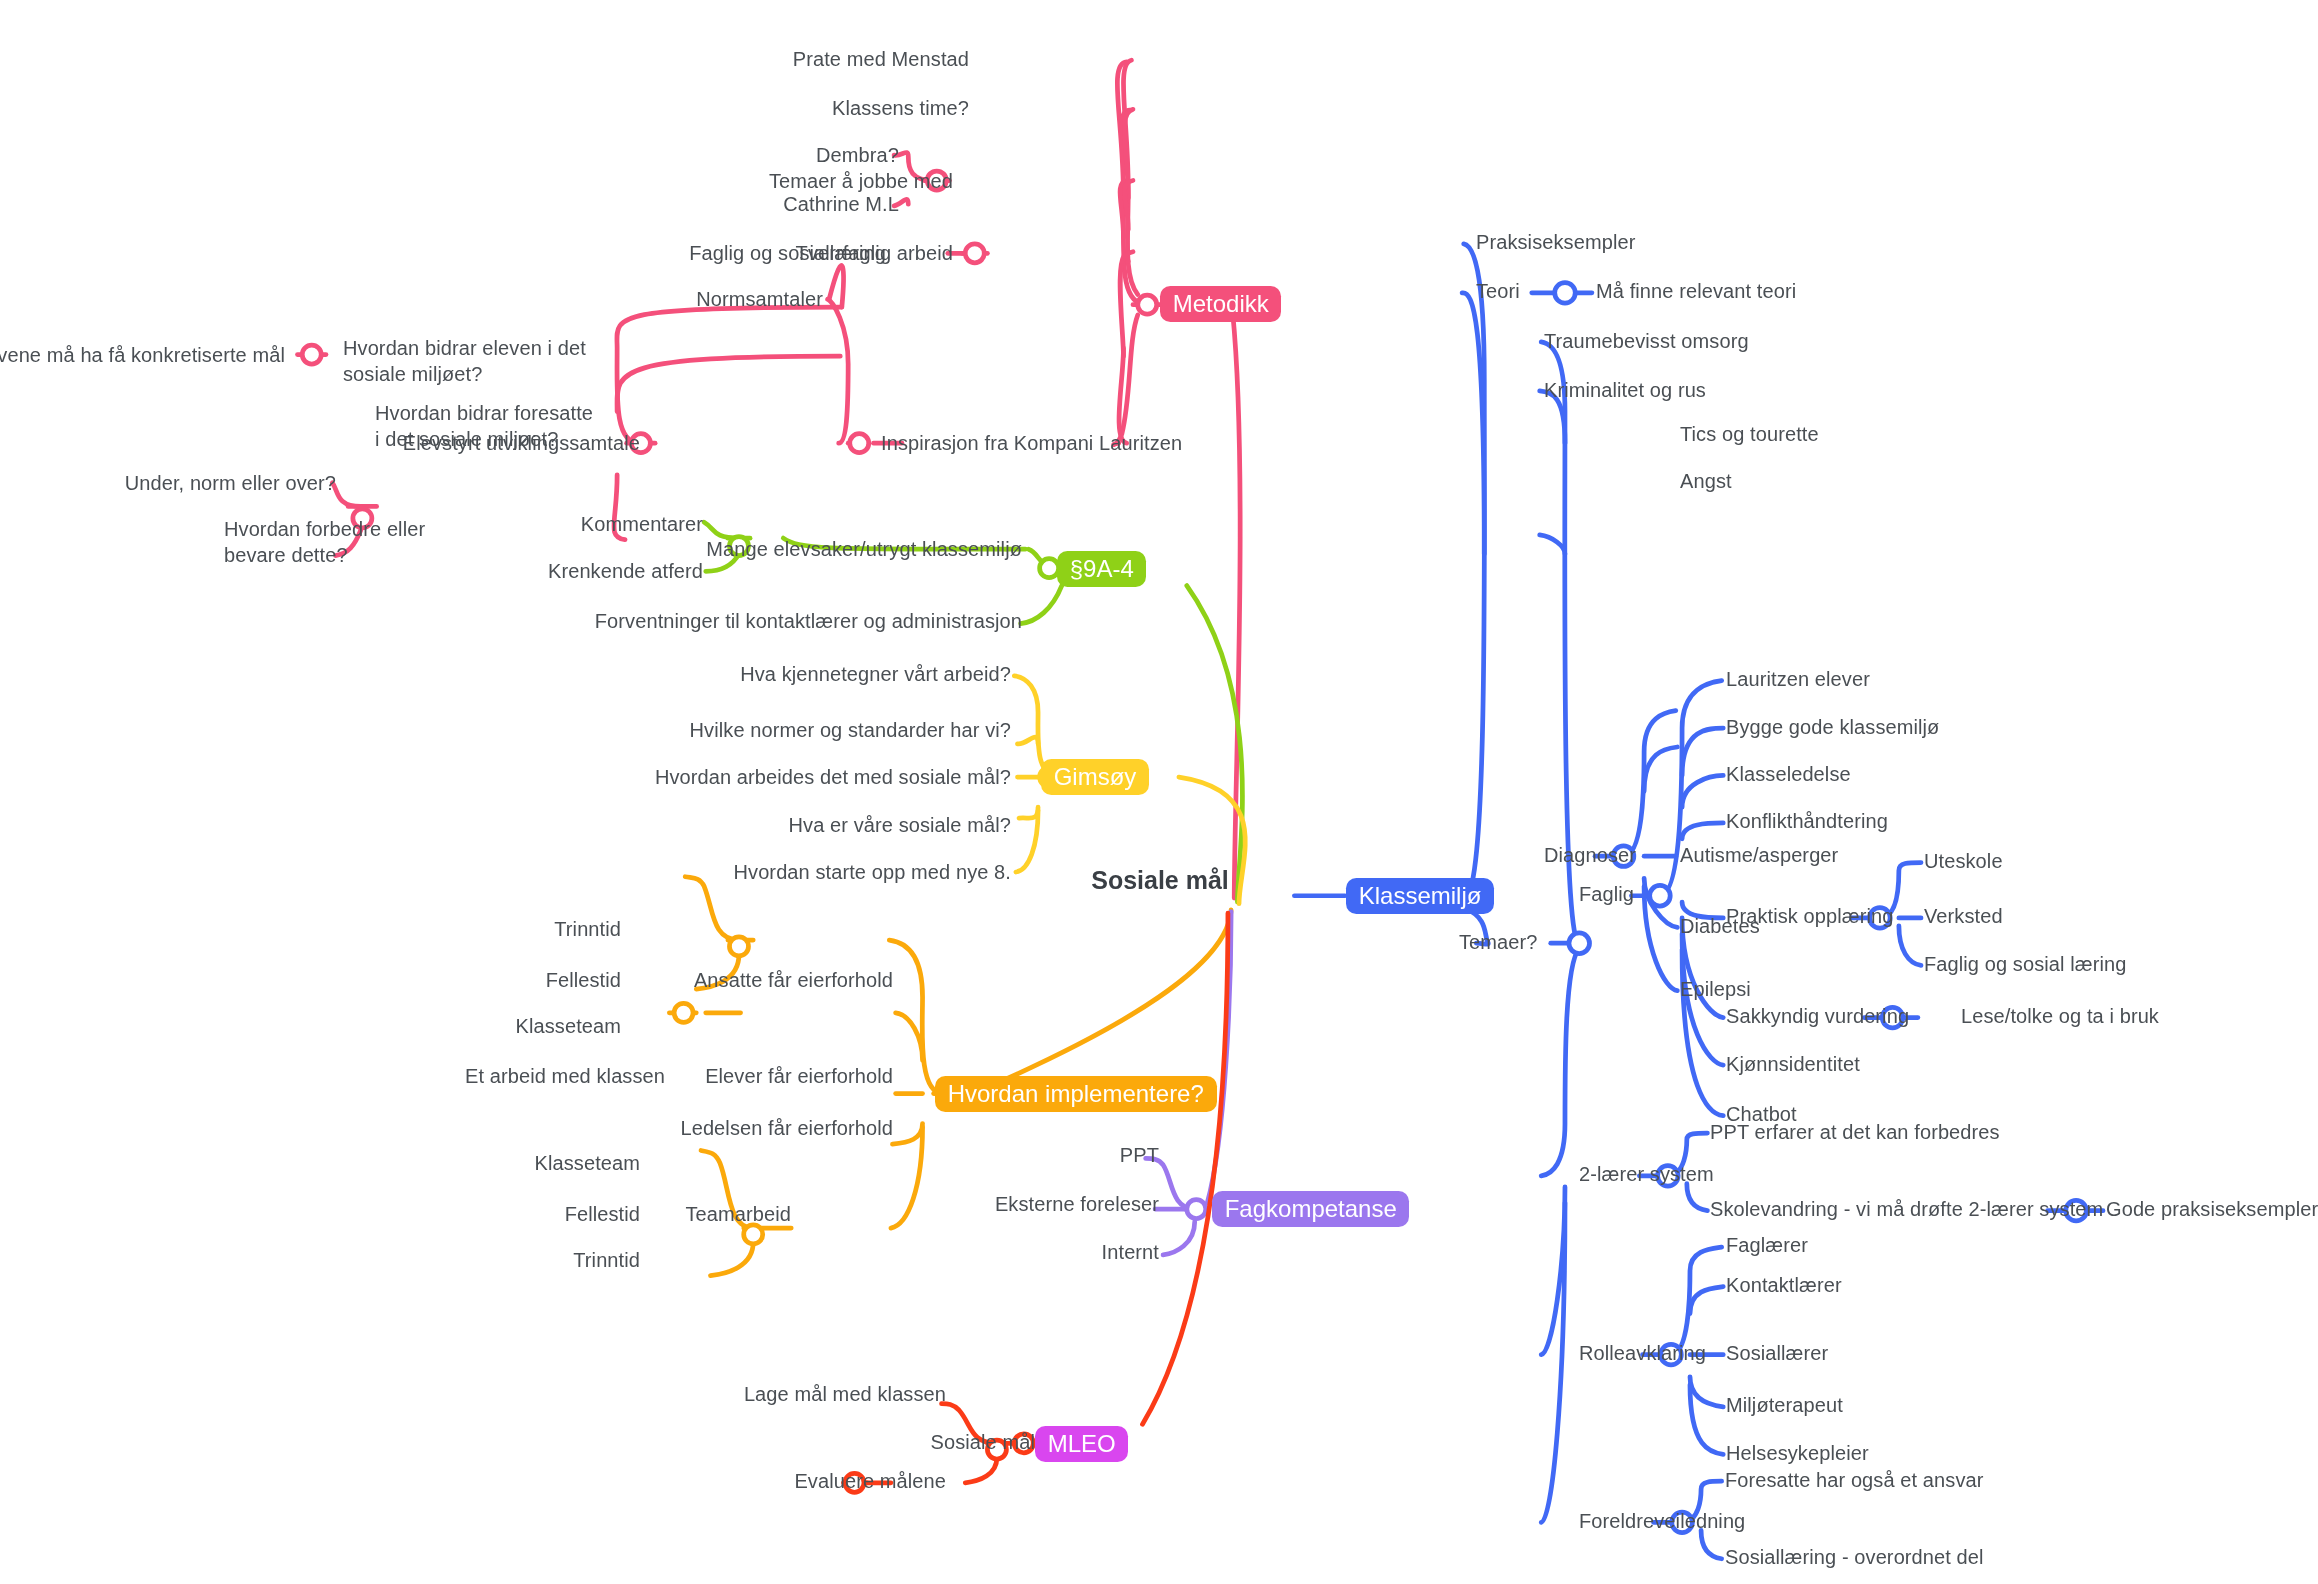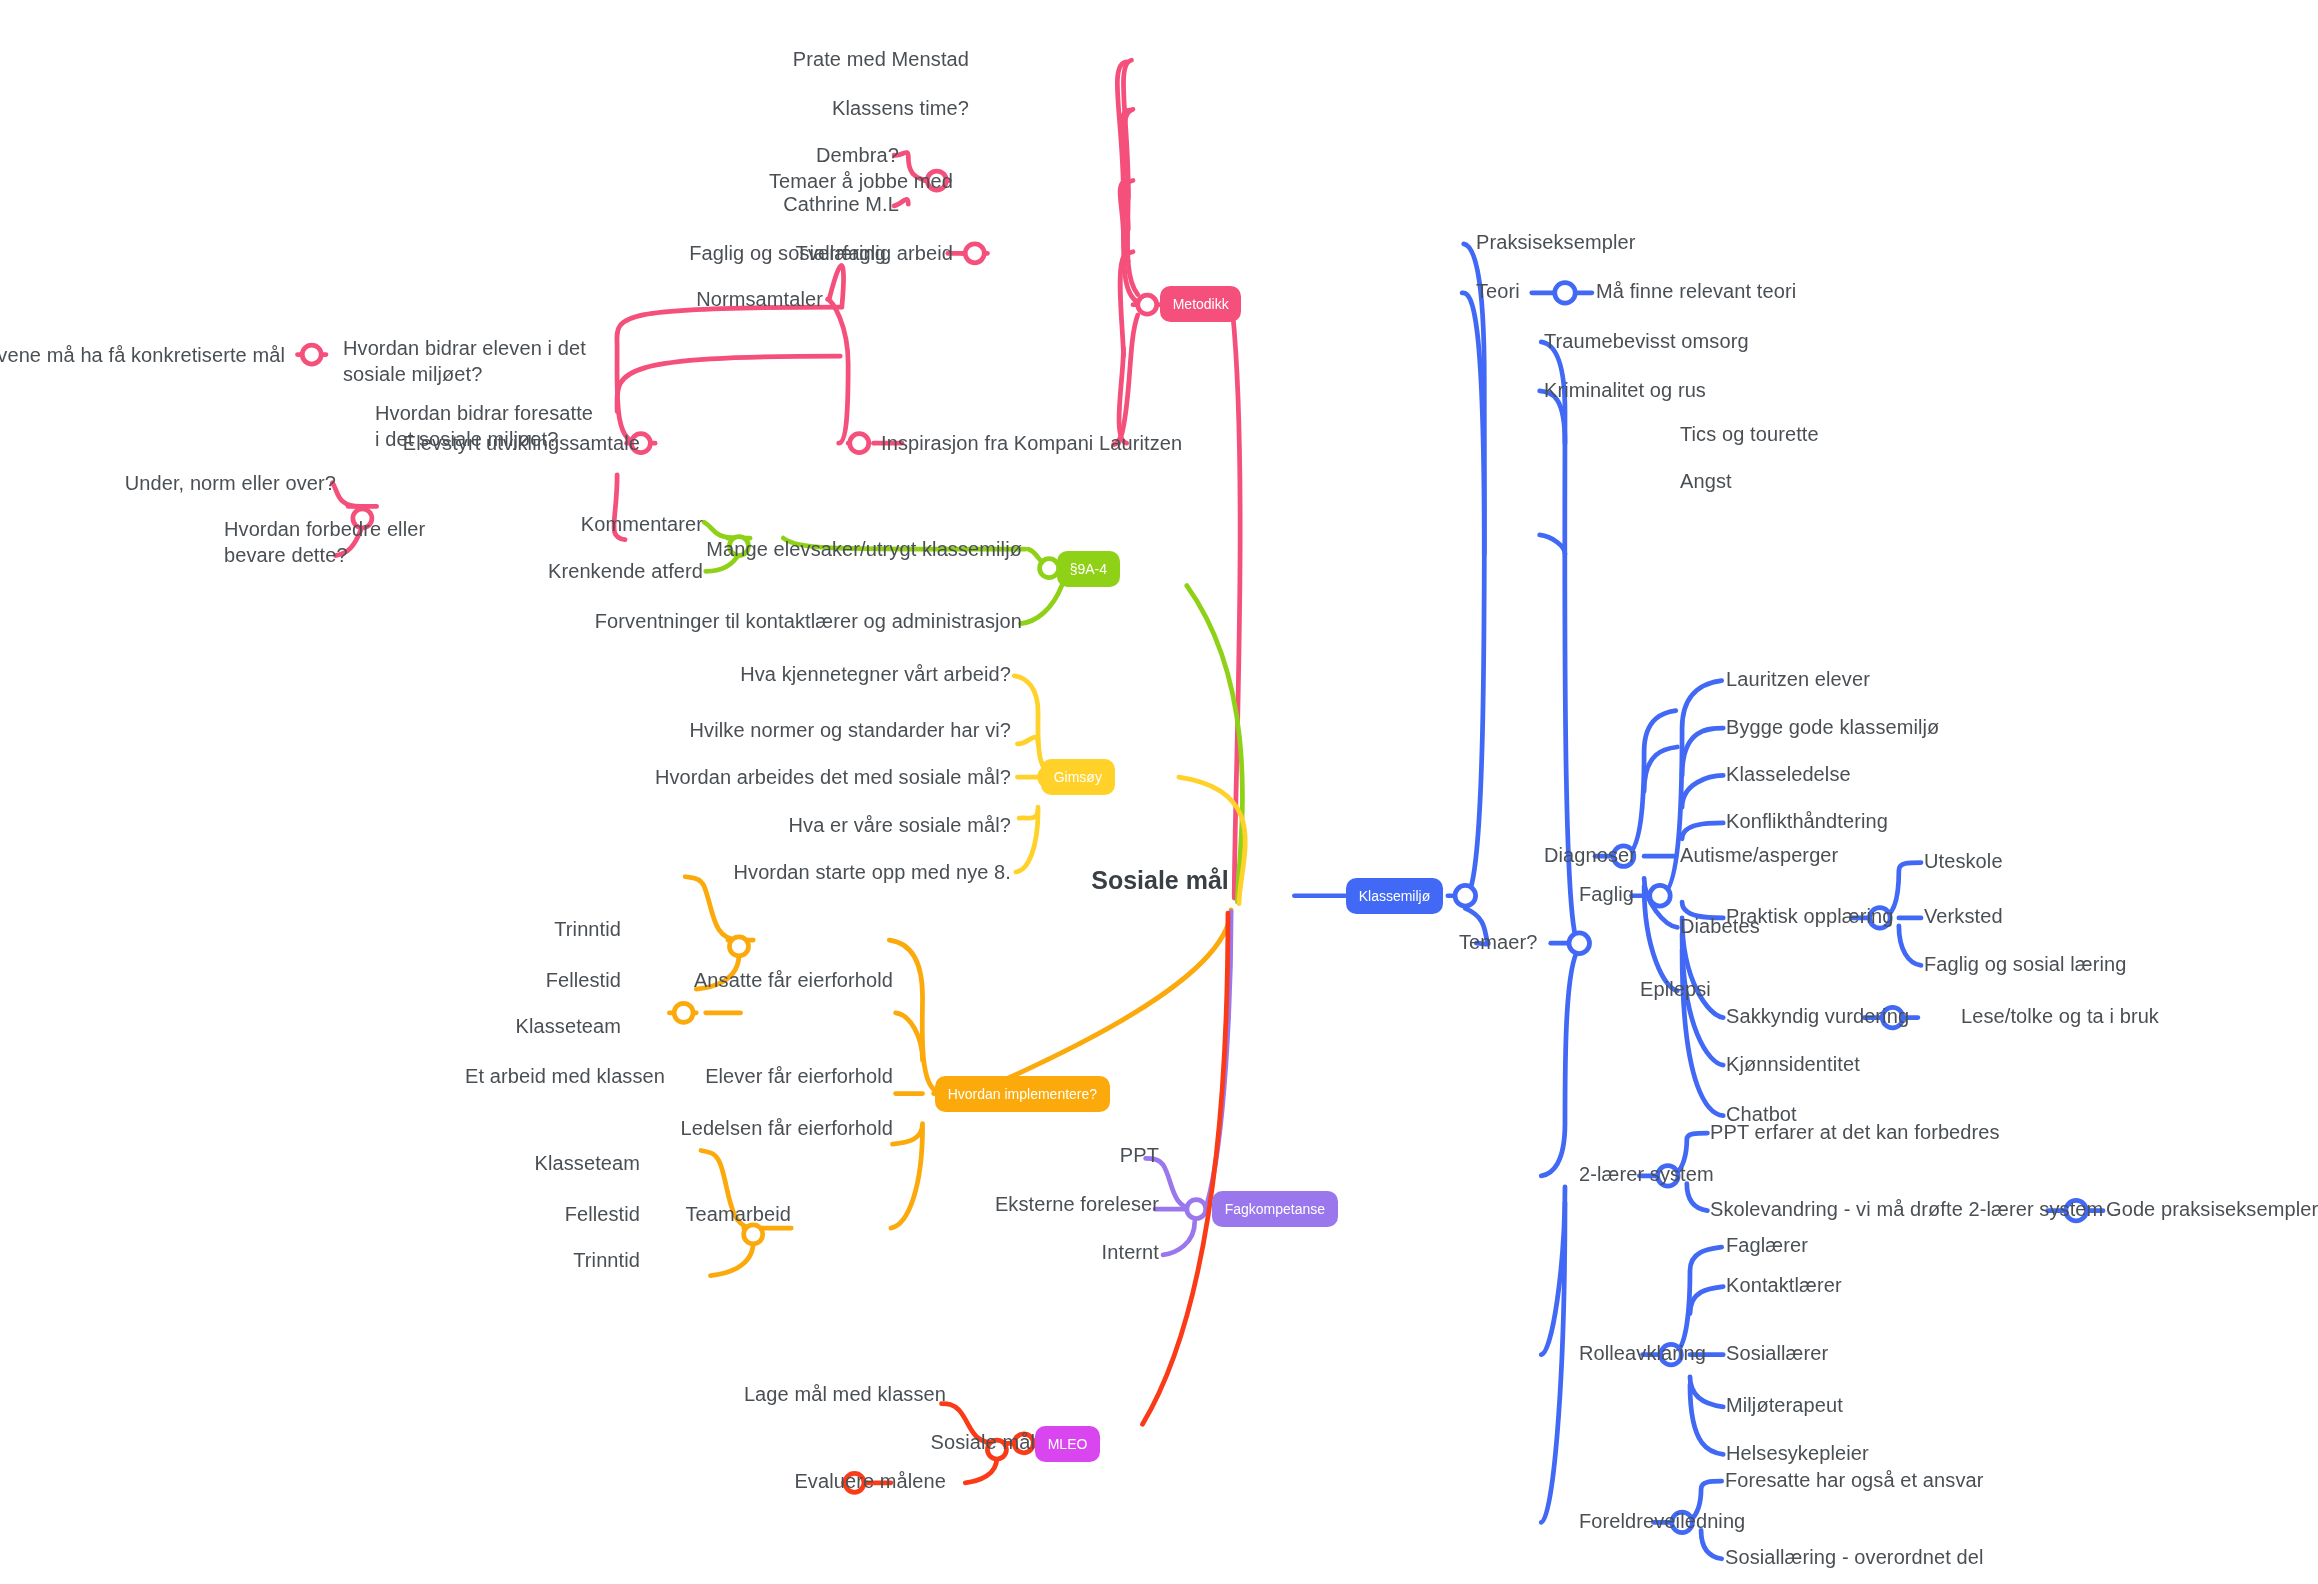--- a/index.html
+++ b/index.html
@@ -33,21 +33,21 @@
     font-weight:bold;
     line-height:30px;
     white-space:pre;
   }
 
   
   .pill{
     position:absolute;
     display:flex;align-items:center;justify-content:center;
     color:#ffffff;
-    font-size:14px;
+    font-size:24px;
     line-height:1;
     border-radius:10.3px;
     padding:0 12.7px;
     height:36px;
     white-space:pre;
     box-sizing:border-box;
   }
 </style>
 </head>
 <body>
@@ -341,21 +341,21 @@
   <div class="tnode l" style="left:1459px;top:929px;">Temaer?</div>
 
   <div class="tnode l" style="left:1544px;top:328px;">Traumebevisst omsorg</div>
   <div class="tnode l" style="left:1544px;top:377px;">Kriminalitet og rus</div>
 
   <div class="tnode l" style="left:1544px;top:842px;">Diagnoser</div>
   <div class="tnode l" style="left:1680px;top:421px;">Tics og tourette</div>
   <div class="tnode l" style="left:1680px;top:468px;">Angst</div>
   <div class="tnode l" style="left:1680px;top:842px;">Autisme/asperger</div>
   <div class="tnode l" style="left:1680px;top:913px;">Diabetes</div>
-  <div class="tnode l" style="left:1640px;top:976px;">Epilepsi</div>
+  <div class="tnode l" style="left:1680px;top:976px;">Epilepsi</div>
 
   <div class="tnode l" style="left:1579px;top:881px;">Faglig</div>
   <div class="tnode l" style="left:1726px;top:666px;">Lauritzen elever</div>
   <div class="tnode l" style="left:1726px;top:714px;">Bygge gode klassemiljø</div>
   <div class="tnode l" style="left:1726px;top:761px;">Klasseledelse</div>
   <div class="tnode l" style="left:1726px;top:808px;">Konflikthåndtering</div>
   <div class="tnode l" style="left:1726px;top:903px;">Praktisk opplæring</div>
   <div class="tnode l" style="left:1924px;top:848px;">Uteskole</div>
   <div class="tnode l" style="left:1924px;top:903px;">Verksted</div>
   <div class="tnode l" style="left:1924px;top:951px;">Faglig og sosial læring</div>

